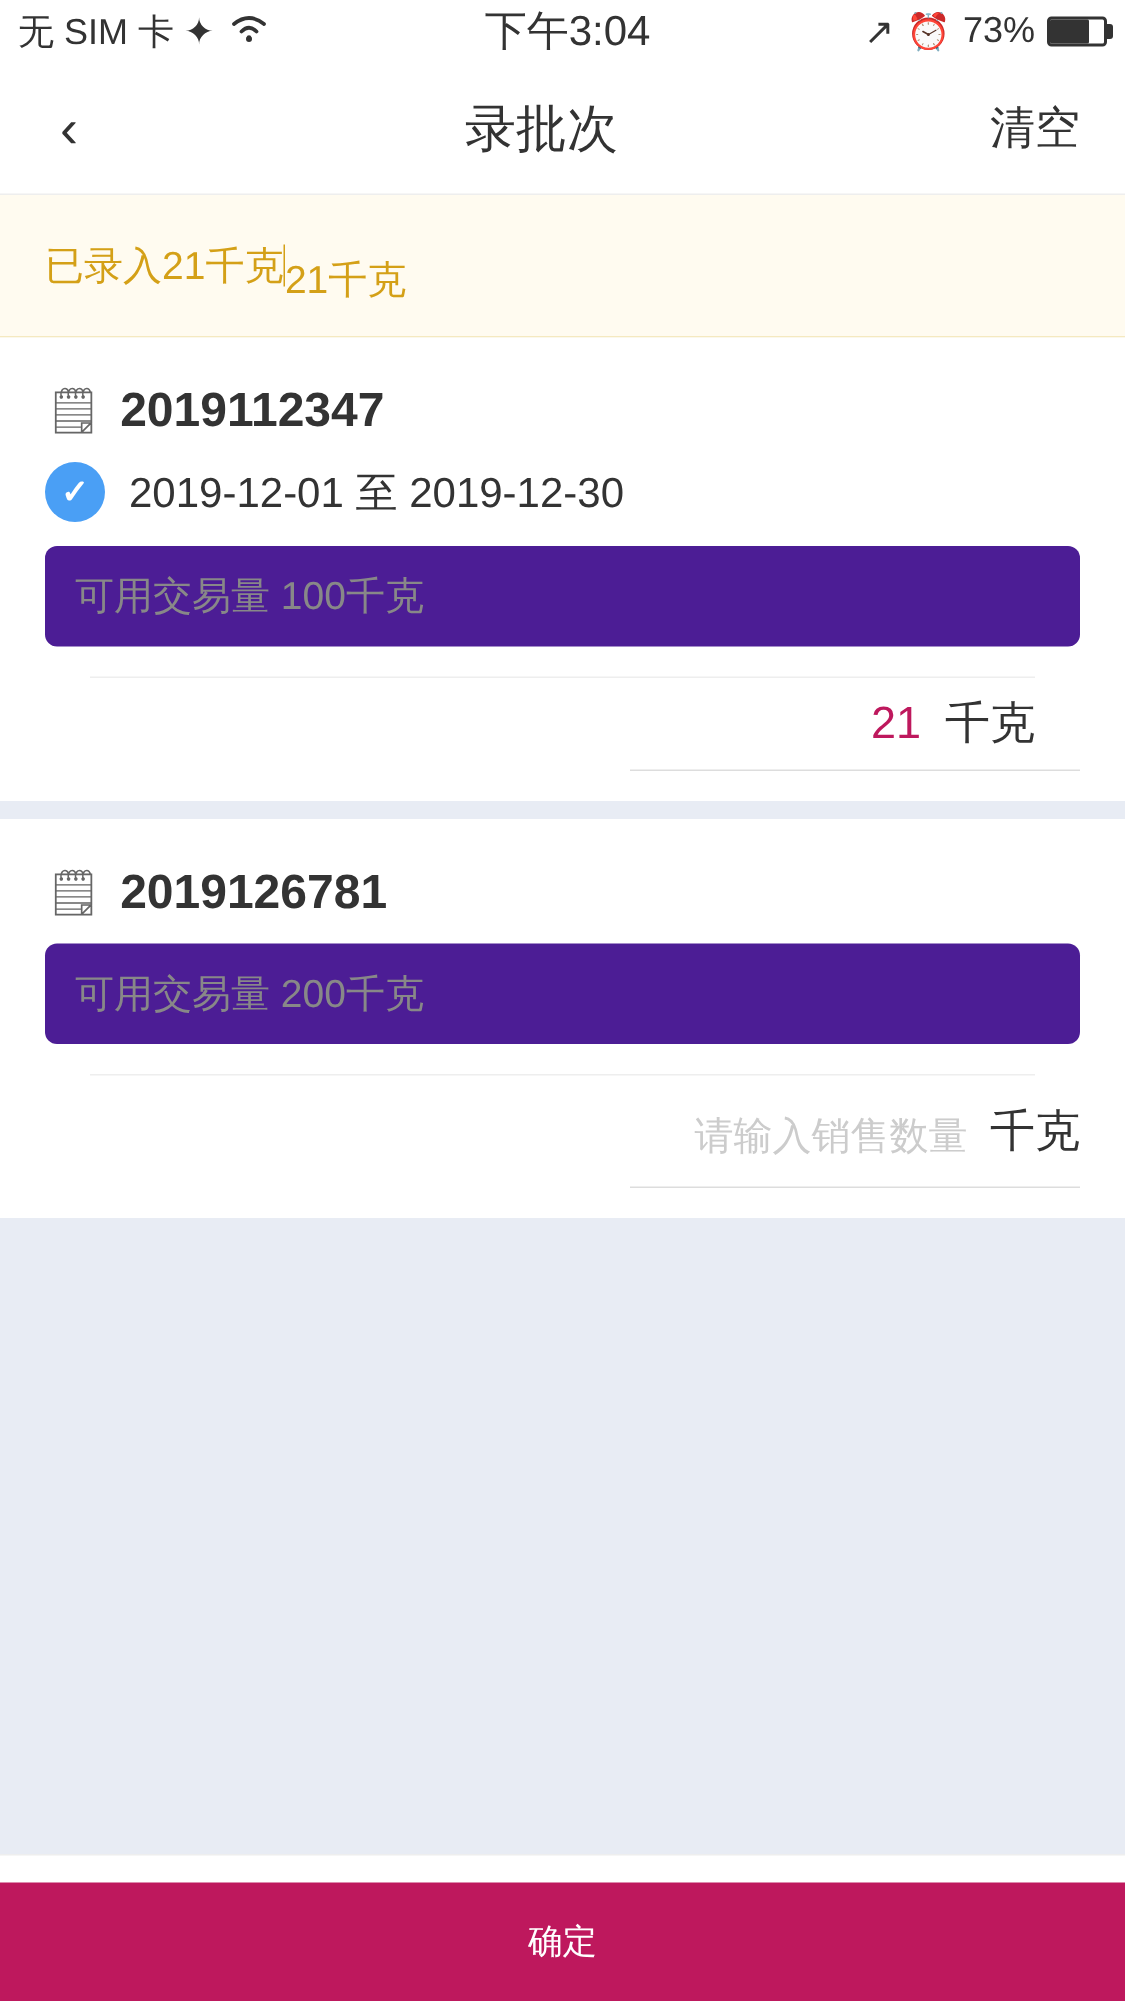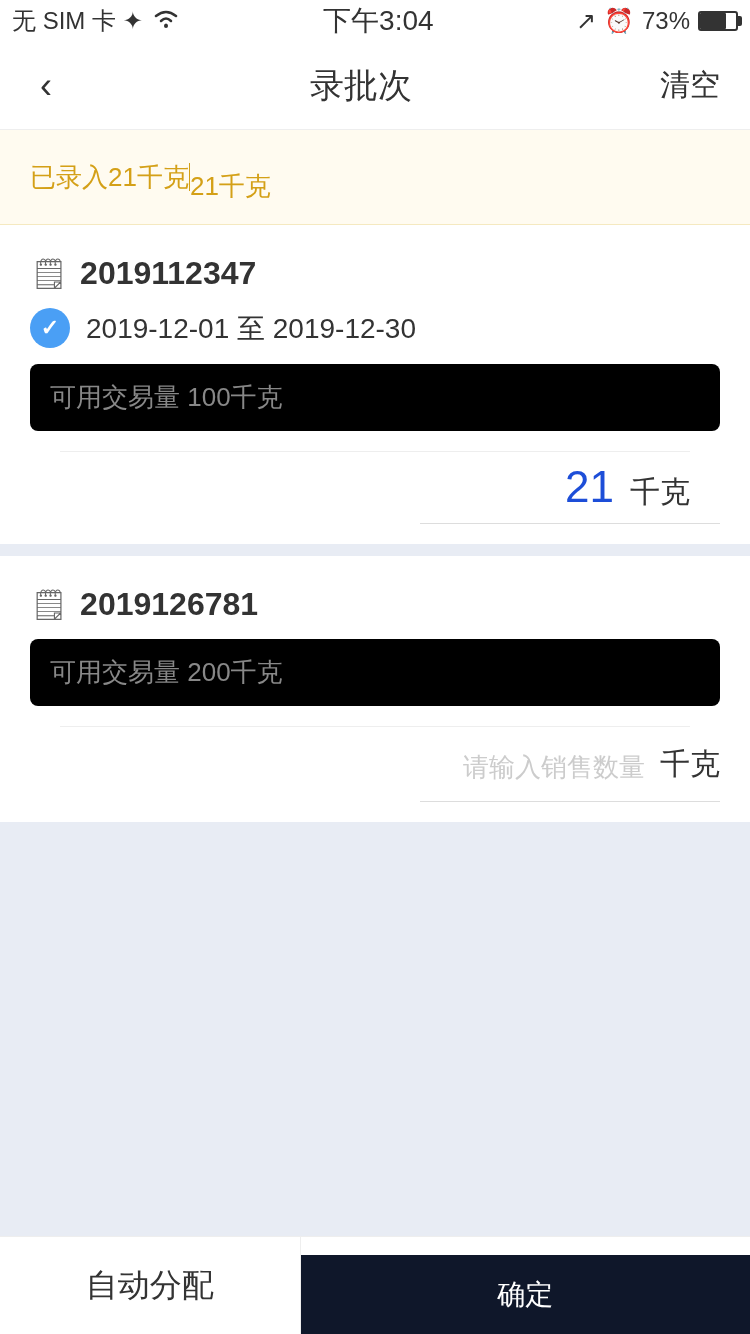--- a/index.html
+++ b/index.html
@@ -172,21 +172,21 @@
       border-radius: 50%;
       background: #e0e0e0;
       flex-shrink: 0;
     }
     .batch-date {
       font-size: 28px;
       color: #333;
     }
 
     .batch-available {
-      background: #000000;
+      background: #4c1d95;
       border-radius: 8px;
       padding: 16px 20px;
       font-size: 26px;
       color: #888;
       margin-bottom: 20px;
     }
 
     .batch-input-row {
       display: flex;
       align-items: center;
@@ -253,38 +253,38 @@
       background: #fff;
       cursor: pointer;
       border: none;
       border-right: 1px solid #eee;
     }
     .footer-btn-right {
       flex: 1.5;
       display: flex;
       align-items: center;
       justify-content: center;
-      font-size: 28px;
+      font-size: 23px;
       color: #fff;
-      background: #0f172a;
+      background: #be185d;
       cursor: pointer;
       border: none;
       margin-top: 18px;
     }
 
     .value-display-row {
       display: flex;
       align-items: baseline;
       justify-content: flex-end;
       gap: 16px;
       padding: 10px 30px 10px 0;
     }
     .value-number {
-      font-size: 44px;
-      color: #1d4ed8;
+      font-size: 30px;
+      color: #be185d;
       font-weight: 400;
     }
     .value-unit {
       font-size: 30px;
       color: #333;
     }
     .card-separator {
       border: none;
       border-bottom: 1px solid #eee;
       margin: 0 30px;
@@ -358,15 +358,14 @@
   <div class="batch-input-row">
     <input class="quantity-input" type="number" placeholder="请输入销售数量" style="">
     <span class="quantity-unit">千克</span>
   </div>
   <hr class="input-divider">
 </div>
 
 <div class="bottom-area" style="height: 450px;"></div>
 
 <div class="footer">
-  <button class="footer-btn-left">自动分配</button>
   <button class="footer-btn-right">确定</button>
 </div>
 
 </body></html>

